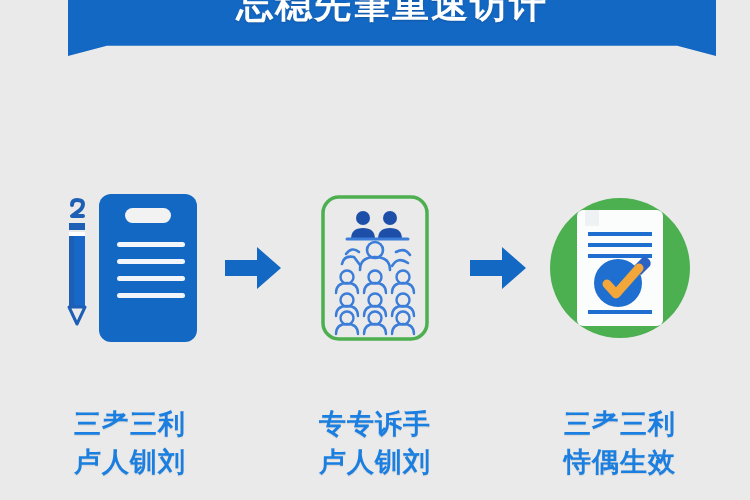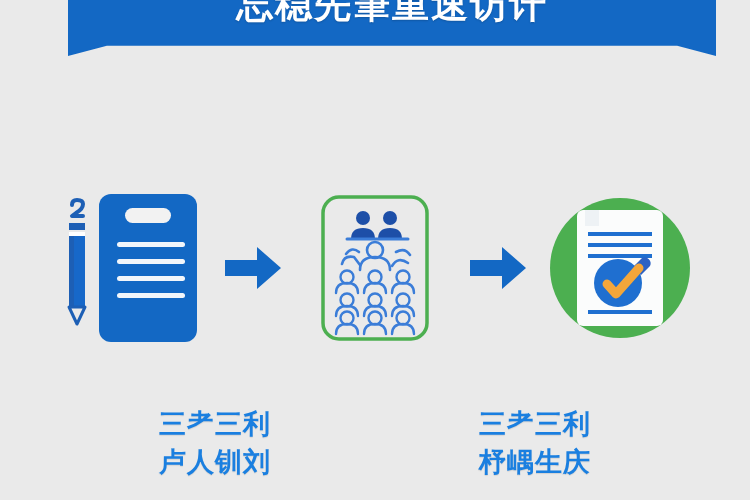--- a/index.html
+++ b/index.html
@@ -214,18 +214,22 @@
   </div>
 
 </div>
 
 <div class="captions">
   <div class="caption">
     <span>三耂三利</span>
     <span class="line2">卢人钏刘</span>
   </div>
   <div class="cap-gap"></div>
+  <div class="caption">
+    <span>专专诉手</span>
+    <span class="line2">卢人钏刘</span>
+  </div>
   <div class="cap-gap"></div>
   <div class="caption">
     <span>三耂三利</span>
-    <span class="line2">杼嵎生庆</span>
+    <span class="line2">恃偶生效</span>
   </div>
 </div>
 
 </body></html>

